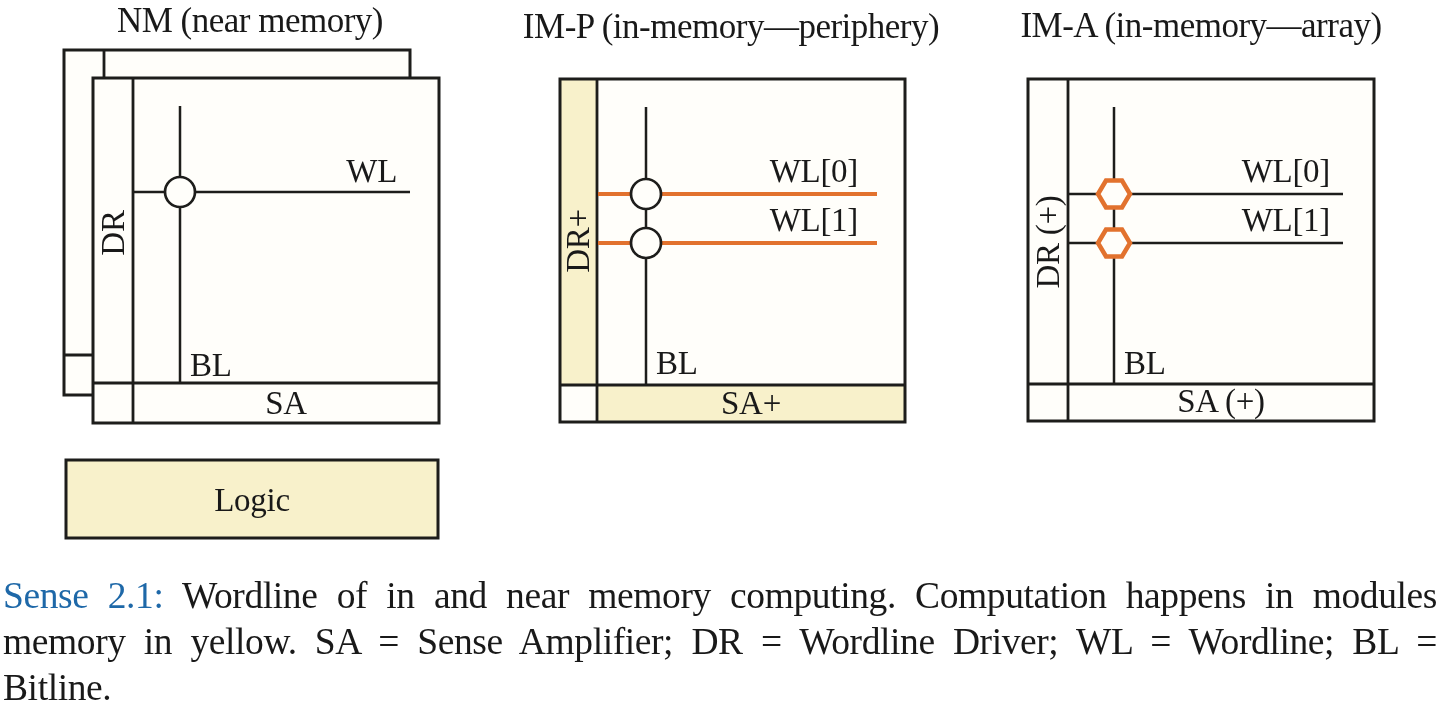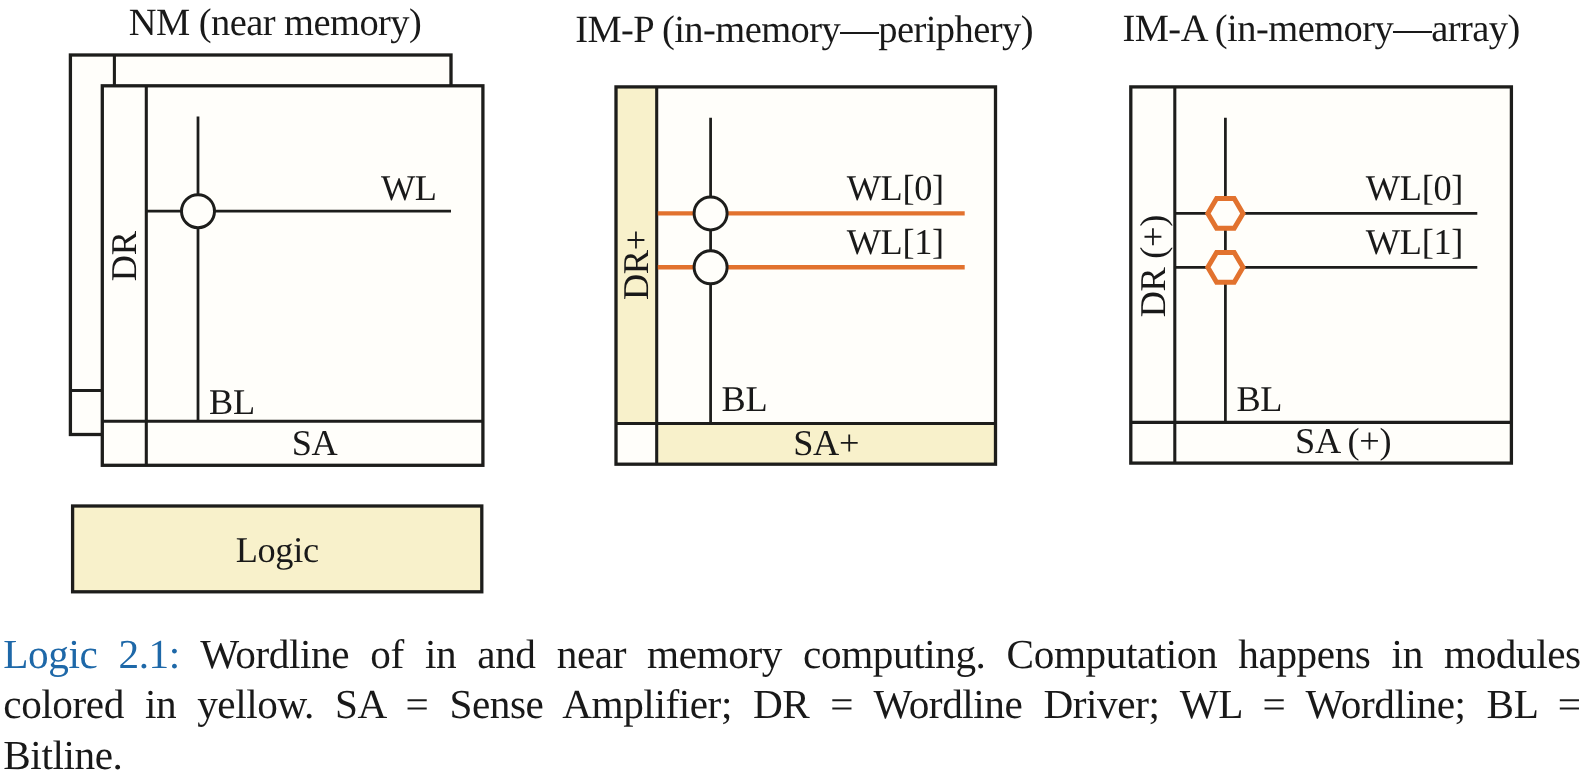--- a/index.html
+++ b/index.html
@@ -113,18 +113,18 @@
 
       <text class="lbl" x="1330" y="182" text-anchor="end">WL[0]</text>
       <text class="lbl" x="1330" y="231" text-anchor="end">WL[1]</text>
       <text class="lbl" x="1124" y="374">BL</text>
       <text class="lbl" transform="translate(1059,242) rotate(-90)" text-anchor="middle">DR (+)</text>
       <text class="lbl" x="1221" y="412" text-anchor="middle">SA (+)</text>
     </g>
   </svg>
 
   <div class="caption">
-    <div class="cap-line just"><span class="cap-num">Logic 2.1:</span> <span>Wordline of in and near memory computing. Computation happens in modules</span></div>
-    <div class="cap-line just">colored in yellow. SA = Sense Amplifier; DR = Wordline Driver; WL = Wordline; BL =</div>
+    <div class="cap-line just"><span class="cap-num">Sense 2.1:</span> <span>Wordline of in and near memory computing. Computation happens in modules</span></div>
+    <div class="cap-line just">memory in yellow. SA = Sense Amplifier; DR = Wordline Driver; WL = Wordline; BL =</div>
     <div class="cap-line">Bitline.</div>
   </div>
 
 </div>
 
 </body></html>

